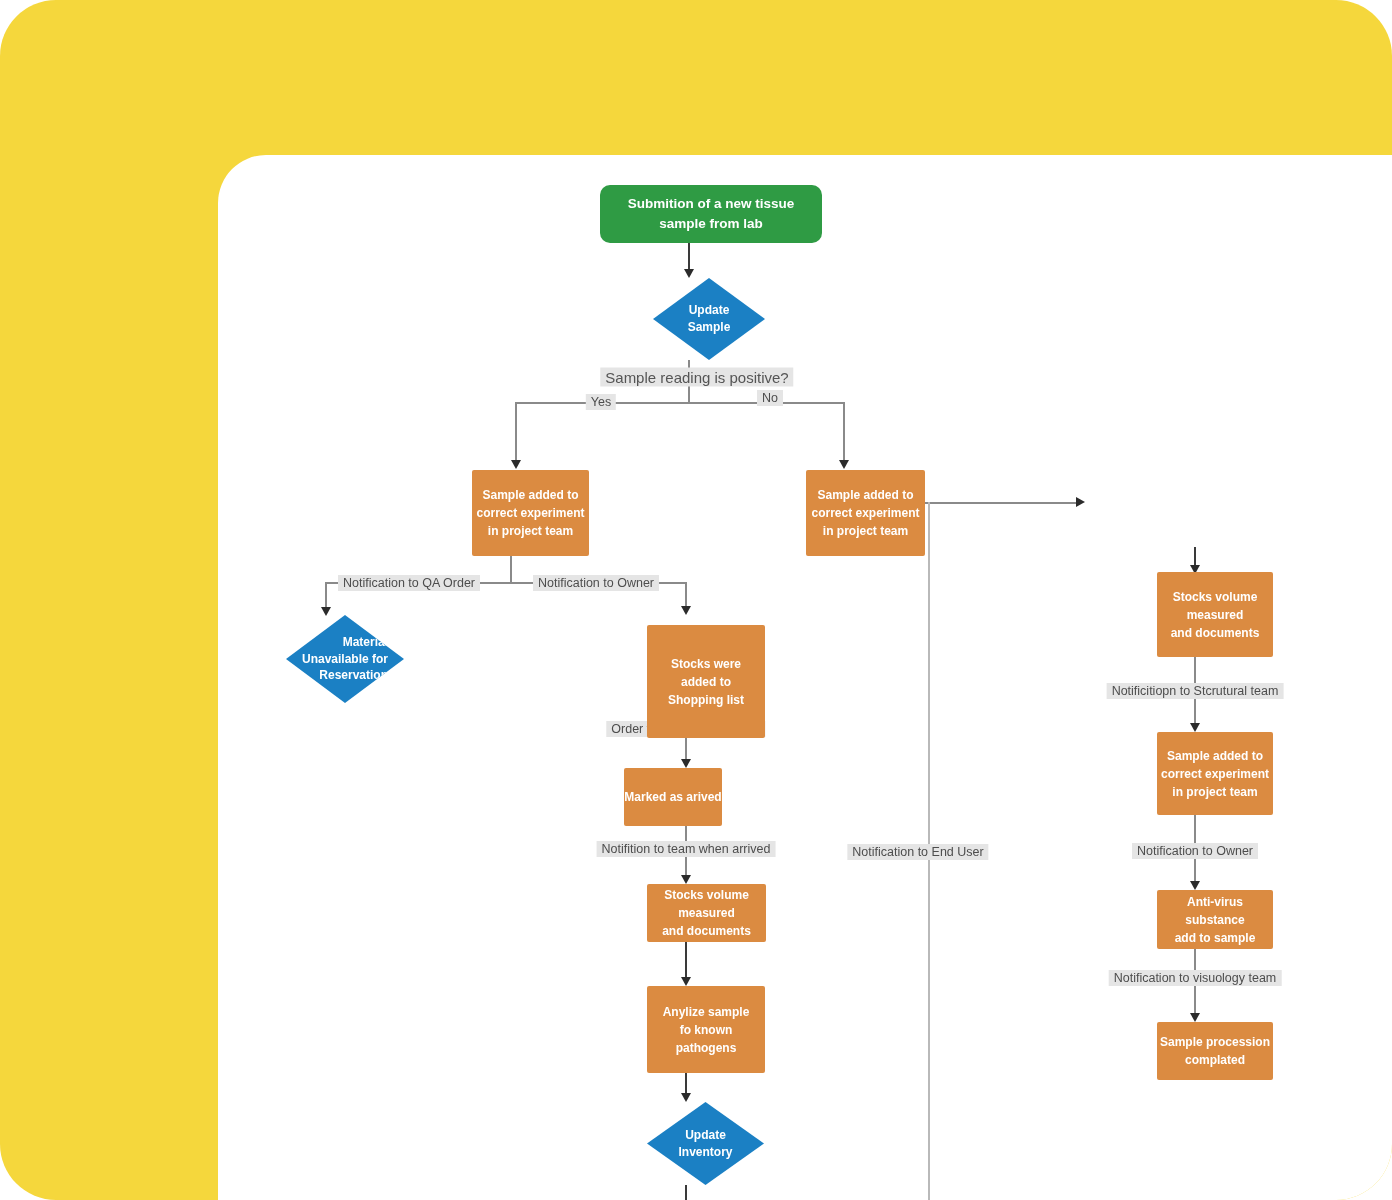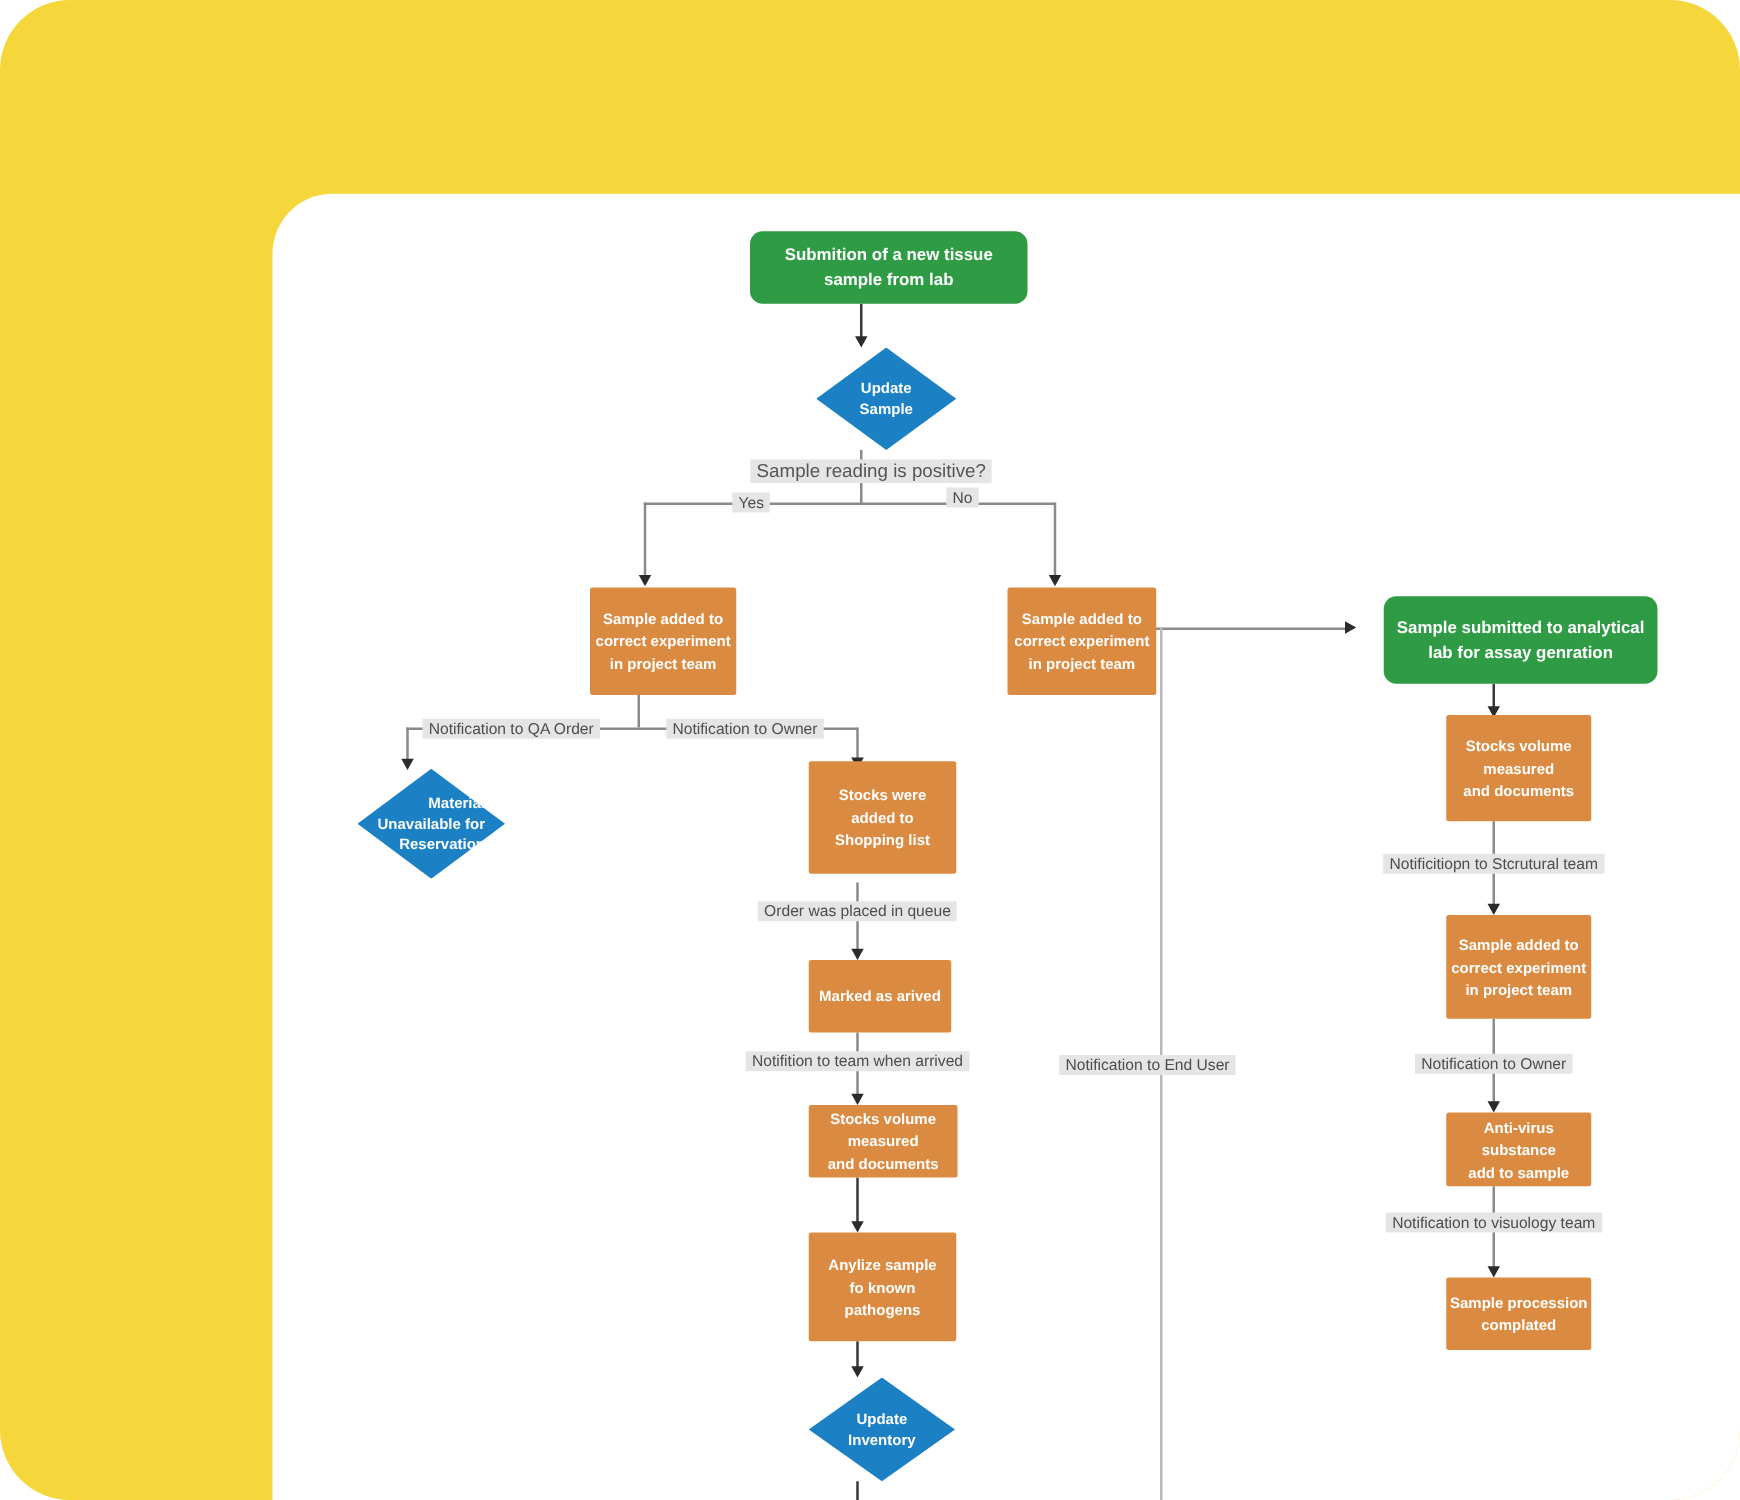--- a/index.html
+++ b/index.html
@@ -118,51 +118,47 @@
 correct experiment
 in project team</span>
     </div>
 
     <div class="node diamond" style="left:48px;top:460px;width:118px;height:88px;text-align:right;">
       <span>Material
 Unavailable for
 Reservation</span>
     </div>
 
-    <div class="node node-orange" style="left:409px;top:454px;width:118px;height:90px;">
+    <div class="node node-orange" style="left:409px;top:470px;width:118px;height:113px;">
       <span>Stocks were
 added to
 Shopping list</span>
     </div>
 
-    <div class="node node-orange" style="left:409px;top:613px;width:114px;height:58px;">
+    <div class="node node-orange" style="left:386px;top:613px;width:98px;height:58px;">
       <span>Marked as arived</span>
     </div>
 
     <div class="node node-orange" style="left:409px;top:729px;width:119px;height:58px;">
       <span>Stocks volume
 measured
 and documents</span>
     </div>
 
     <div class="node node-orange" style="left:409px;top:831px;width:118px;height:87px;">
       <span>Anylize sample
 fo known
 pathogens</span>
     </div>
 
     <div class="node diamond" style="left:409px;top:947px;width:117px;height:83px;">
       <span>Update
 Inventory</span>
     </div>
 
-    <div class="node node-green" style="left:869px;top:322px;width:219px;height:70px;">
-      <span>Sample submitted to analytical
-lab for assay genration</span>
-    </div>
 
     <div class="node node-orange" style="left:919px;top:417px;width:116px;height:85px;">
       <span>Stocks volume
 measured
 and documents</span>
     </div>
 
     <div class="node node-orange" style="left:919px;top:577px;width:116px;height:83px;">
       <span>Sample added to
 correct experiment

